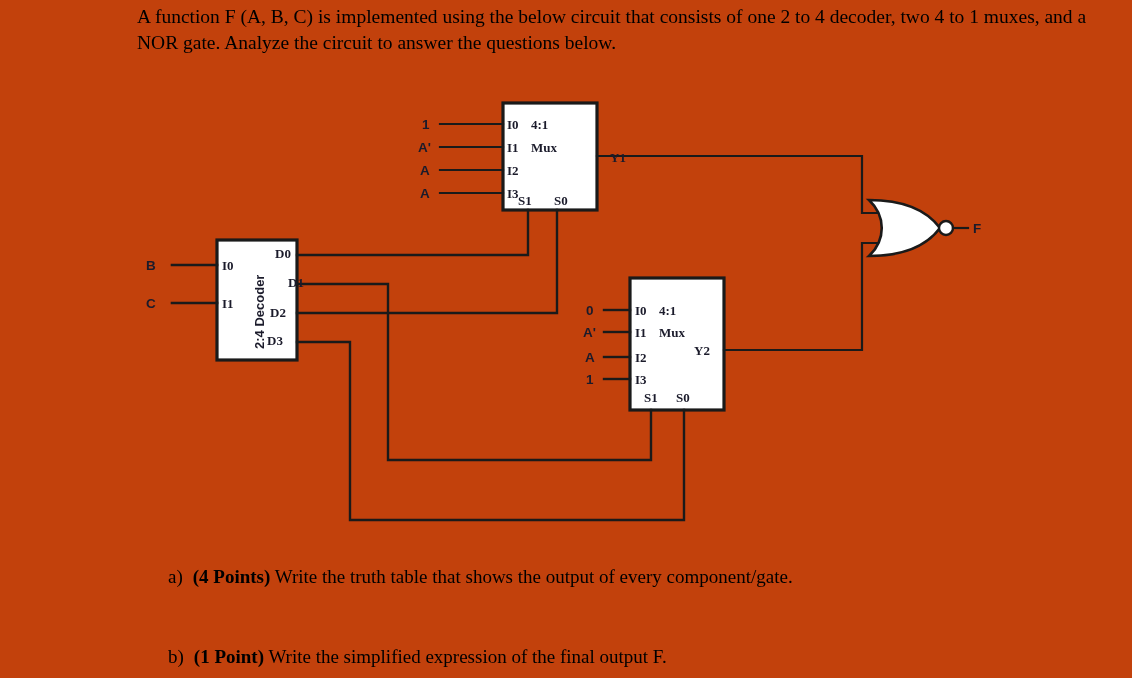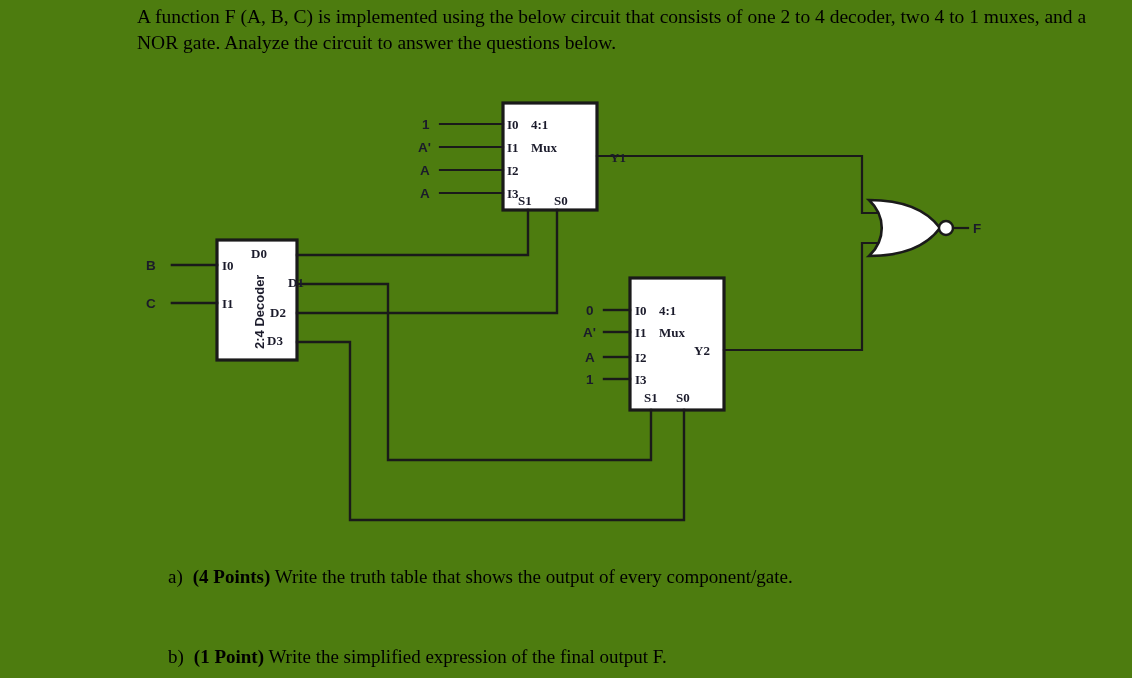--- a/index.html
+++ b/index.html
@@ -4,21 +4,21 @@
 <style>
   html, body {
     margin: 0;
     padding: 0;
     background: #ffffff;
   }
   #page {
     position: relative;
     width: 1132px;
     height: 678px;
-    background: #4d7c0f;
+    background: #c2410c;
     overflow: hidden;
     font-family: "Liberation Serif", serif;
   }
   .prompt {
     position: absolute;
     left: 137px;
     top: 4px;
     width: 952px;
     font-family: "Liberation Serif", serif;
     font-size: 19.5px;
@@ -119,21 +119,21 @@
       <circle cx="946" cy="228" r="7" stroke-width="2.4" fill="#ffffff"></circle>
       <line x1="953" y1="228" x2="968" y2="228" stroke-width="2.2"></line>
     </g>
   </svg>
 
   <div class="sig-label" style="left:146px; top:258px;">B</div>
   <div class="sig-label" style="left:146px; top:296px;">C</div>
   <div class="blk-label" style="left:222px; top:258px;">I0</div>
   <div class="blk-label" style="left:222px; top:296px;">I1</div>
   <div class="vert-label" style="left:252px; top:349px;">2:4 Decoder</div>
-  <div class="blk-label" style="left:251px; top:246px;">D0</div>
+  <div class="blk-label" style="left:275px; top:246px;">D0</div>
   <div class="blk-label" style="left:267px; top:275px;padding-left:21px;">D1</div>
   <div class="blk-label" style="left:270px; top:305px;">D2</div>
   <div class="blk-label" style="left:267px; top:333px;">D3</div>
 
   <div class="sig-label" style="left:422px; top:117px;">1</div>
   <div class="sig-label" style="left:418px; top:140px;">A'</div>
   <div class="sig-label" style="left:420px; top:163px;">A</div>
   <div class="sig-label" style="left:420px; top:186px;">A</div>
   <div class="blk-label" style="left:507px; top:117px;">I0</div>
   <div class="blk-label" style="left:507px; top:140px;">I1</div>

